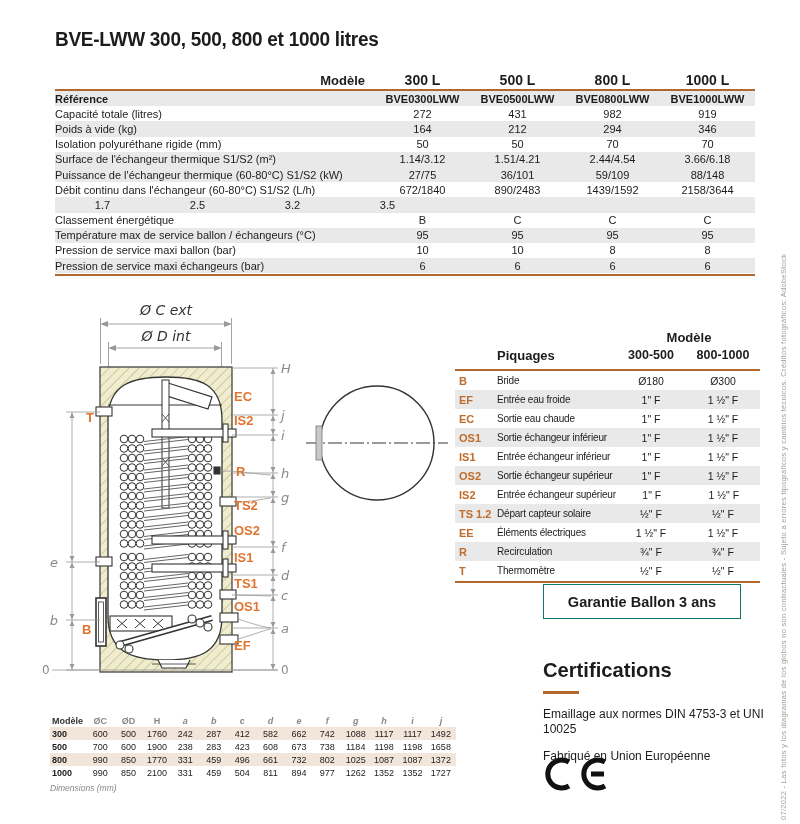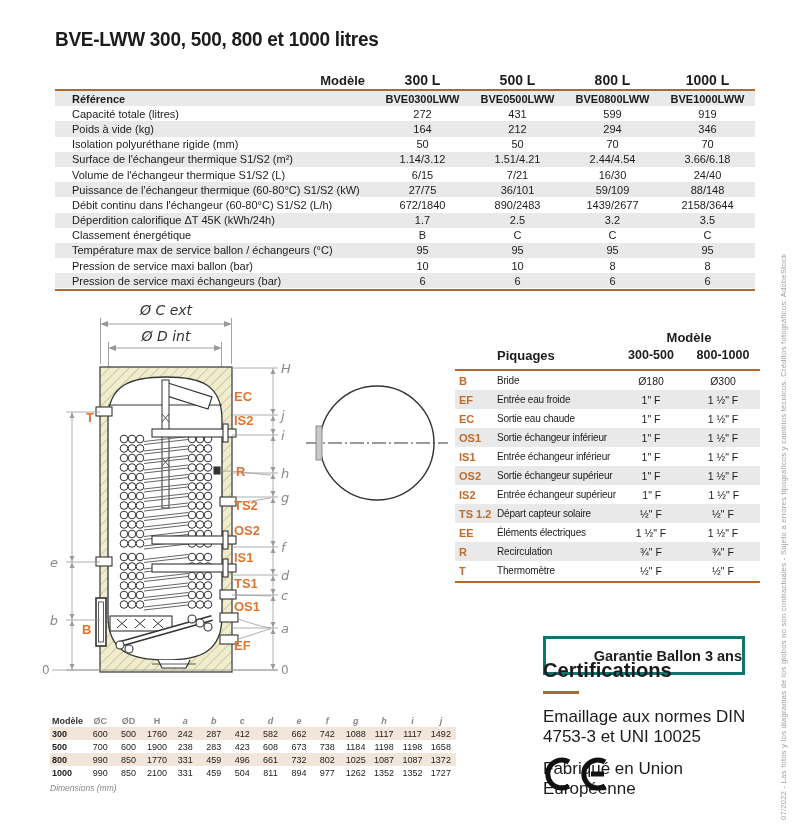--- a/index.html
+++ b/index.html
@@ -9,46 +9,46 @@
          letter-spacing:-.3px;transform:scaleX(.95);transform-origin:0 0;white-space:nowrap}
 
   
   .spec{position:absolute;left:55px;top:66px;width:700px}
   .spec-head{display:flex;align-items:flex-end;height:22px}
   .spec-head .lbl{flex:0 0 320px;text-align:right;font-weight:bold;font-size:13px;padding-right:10px;box-sizing:border-box}
   .spec-head .col{flex:0 0 95px;text-align:center;font-weight:bold;font-size:14px}
   .rule{height:2px;background:#b2672c;margin-top:1px}
   .srow{display:flex;align-items:center;height:15.2px;font-size:11px}
   .srow.alt{background:#e9e9e9}
-  .srow .slabel{flex:0 0 320px;padding-left:17px;box-sizing:border-box;white-space:nowrap}
+  .srow .slabel{flex:0 0 320px;padding-left:0;box-sizing:border-box;white-space:nowrap}
   .srow .sval{flex:0 0 95px;text-align:center}
   .srow.boldvals .slabel,.srow.boldvals .sval{font-weight:bold}
 
   
   .piq{position:absolute;left:455px;top:330px;width:305px}
   .piq-h1{display:flex;height:18px;font-weight:bold;font-size:13px}
   .piq-h1 .sp{flex:0 0 163px}
   .piq-h1 .mh{flex:1;text-align:center}
   .piq-h2{display:flex;height:20px;align-items:flex-start;font-weight:bold}
   .piq-h2 .code{flex:0 0 42px}
   .piq-h2 .name{flex:0 0 118px;font-size:13px}
   .piq-h2 .v{flex:0 0 72px;text-align:center;font-size:12.5px}
   .prow{display:flex;align-items:center;height:19px;font-size:10.5px}
   .prow.alt{background:#e9e9e9}
   .prow .code{flex:0 0 42px;padding-left:4px;box-sizing:border-box;font-weight:bold;color:#bf6c2c;font-size:11px}
   .prow .name{flex:0 0 118px;font-size:10px;letter-spacing:-.2px;white-space:nowrap}
   .prow .v{flex:0 0 72px;text-align:center}
 
   
-  .badge{position:absolute;left:543px;top:636px;width:196px;height:33px;border:3px solid #0f766e;
-         display:flex;align-items:center;justify-content:flex-end;font-weight:bold;font-size:14.5px;white-space:nowrap}
+  .badge{position:absolute;left:543px;top:584px;width:196px;height:33px;border:1px solid #0f766e;
+         display:flex;align-items:center;justify-content:center;font-weight:bold;font-size:14.5px;white-space:nowrap}
   .certs{position:absolute;left:543px;top:658px;width:234px}
   .certs h2{margin:0;font-size:21px;font-weight:bold;transform:scaleX(.96);transform-origin:0 0}
   .certs .uline{width:36px;height:3px;background:#b2672c;margin-top:9px}
-  .certs p{margin:13px 0 0;font-size:17px;line-height:20px}
+  .certs p{margin:13px 0 0;font-size:12px;line-height:15px}
   .certs p+p{margin-top:12px}
   .ce{position:absolute;left:539px;top:755px}
 
   
   .dims{position:absolute;left:50px;top:714px;width:406px;font-size:9px}
   .drow{display:grid;grid-template-columns:36px repeat(13,28.4px);height:13px;align-items:center}
   .drow span{text-align:center}
   .drow span:first-child{text-align:left;padding-left:2px;font-weight:bold}
   .drow.head span{color:#888;font-weight:bold}
   .drow.head span:first-child{color:#333;font-weight:bold}
@@ -88,21 +88,21 @@
           <span class="slabel">Référence</span>
           <span class="sval">BVE0300LWW</span>
           <span class="sval">BVE0500LWW</span>
           <span class="sval">BVE0800LWW</span>
           <span class="sval">BVE1000LWW</span>
         </div>
         <div class="srow">
           <span class="slabel">Capacité totale (litres)</span>
           <span class="sval">272</span>
           <span class="sval">431</span>
-          <span class="sval">599</span>
+          <span class="sval">982</span>
           <span class="sval">919</span>
         </div>
         <div class="srow alt">
           <span class="slabel">Poids à vide (kg)</span>
           <span class="sval">164</span>
           <span class="sval">212</span>
           <span class="sval">294</span>
           <span class="sval">346</span>
         </div>
         <div class="srow">
@@ -112,43 +112,35 @@
           <span class="sval">70</span>
           <span class="sval">70</span>
         </div>
         <div class="srow alt">
           <span class="slabel">Surface de l'échangeur thermique S1/S2 (m²)</span>
           <span class="sval">1.14/3.12</span>
           <span class="sval">1.51/4.21</span>
           <span class="sval">2.44/4.54</span>
           <span class="sval">3.66/6.18</span>
         </div>
-        <div class="srow">
-          <span class="slabel">Volume de l'échangeur thermique S1/S2 (L)</span>
-          <span class="sval">6/15</span>
-          <span class="sval">7/21</span>
-          <span class="sval">16/30</span>
-          <span class="sval">24/40</span>
-        </div>
         <div class="srow alt">
           <span class="slabel">Puissance de l'échangeur thermique (60-80°C) S1/S2 (kW)</span>
           <span class="sval">27/75</span>
           <span class="sval">36/101</span>
           <span class="sval">59/109</span>
           <span class="sval">88/148</span>
         </div>
         <div class="srow">
           <span class="slabel">Débit continu dans l'échangeur (60-80°C) S1/S2 (L/h)</span>
           <span class="sval">672/1840</span>
           <span class="sval">890/2483</span>
-          <span class="sval">1439/2677</span>
+          <span class="sval">1439/1592</span>
           <span class="sval">2158/3644</span>
         </div>
         <div class="srow alt">
-          <span class="slabel">Déperdition calorifique ΔT 45K (kWh/24h)</span>
           <span class="sval">1.7</span>
           <span class="sval">2.5</span>
           <span class="sval">3.2</span>
           <span class="sval">3.5</span>
         </div>
         <div class="srow">
           <span class="slabel">Classement énergétique</span>
           <span class="sval">B</span>
           <span class="sval">C</span>
           <span class="sval">C</span>

